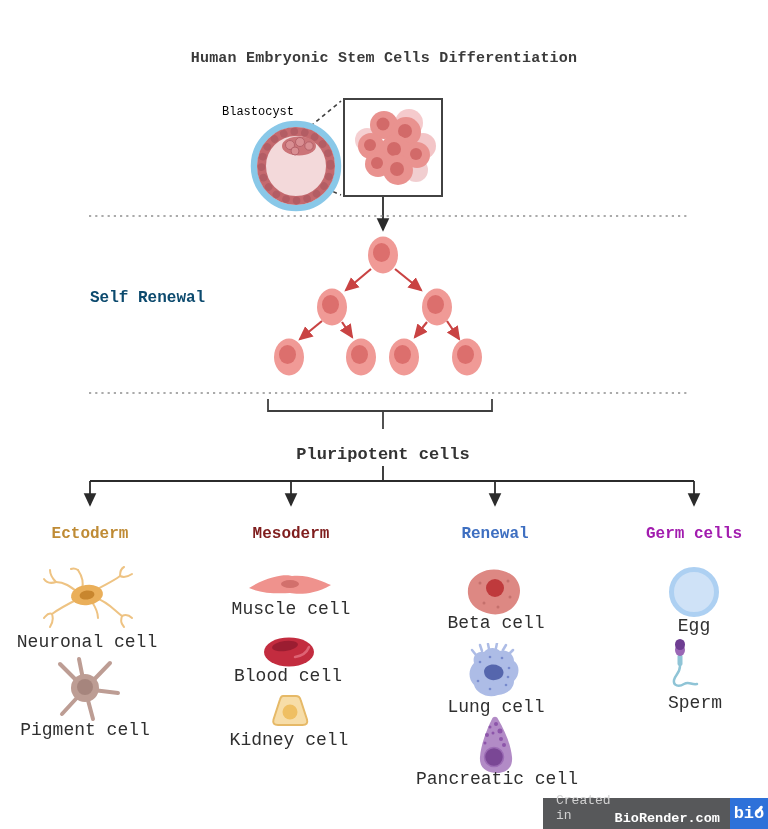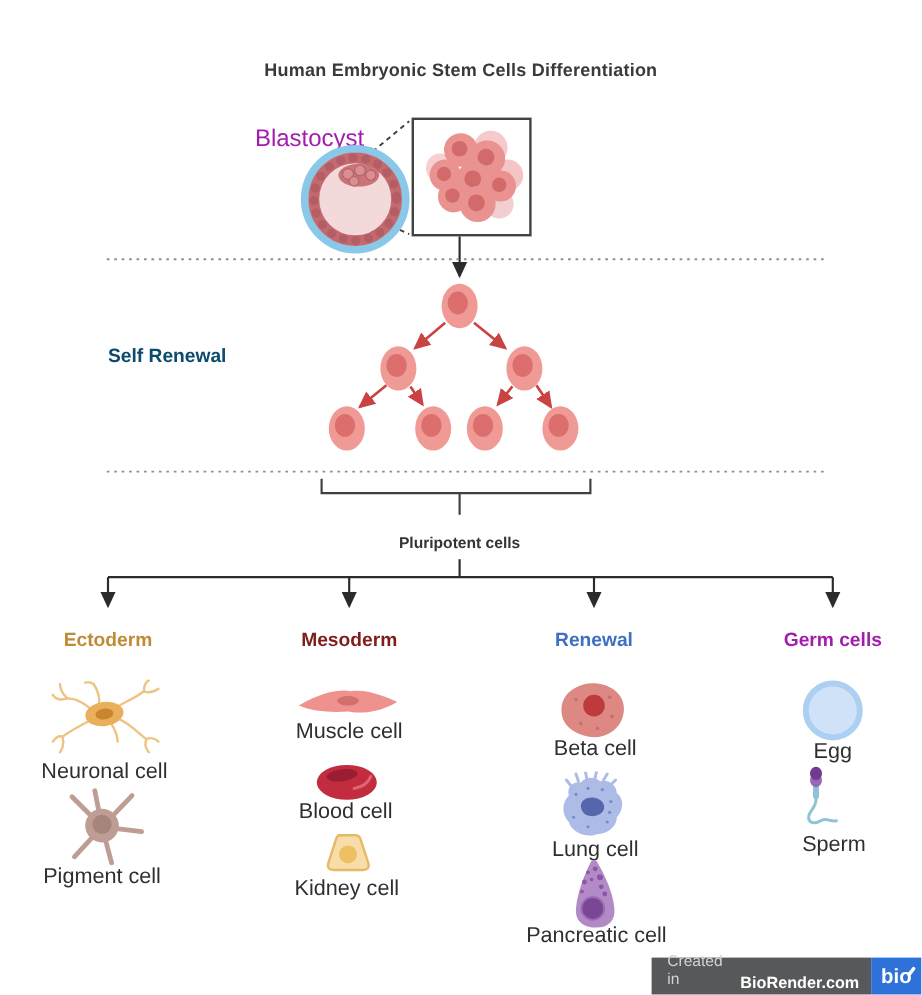--- a/index.html
+++ b/index.html
@@ -1,25 +1,25 @@
 <!DOCTYPE html>
 <html><head>
 <meta charset="utf-8">
 <style>
   html,body{margin:0;padding:0;background:#fff;}
   .canvas{
     position:relative;width:768px;height:829px;background:#ffffff;overflow:hidden;
-    font-family:Liberation Sans, sans-serif;color:#333;
+    font-family:Liberation Mono, monospace;color:#333;
   }
   .abs{position:absolute;}
   .ctr{transform:translateX(-50%);white-space:nowrap;}
   .title{top:50px;left:0;width:768px;text-align:center;font-size:15px;font-weight:700;color:#3a3a3a;letter-spacing:.2px;}
-  .blasto-label{left:258px;top:105px;font-size:20px;color:#a21caf;}
+  .blasto-label{left:258px;top:105px;font-size:12px;color:#000000;}
   .self-renewal{left:90px;top:289px;font-size:16px;font-weight:700;color:#0c4a6e;}
-  .pluripotent{left:383px;top:445px;font-size:13px;font-weight:700;color:#333;}
+  .pluripotent{left:383px;top:445px;font-size:17px;font-weight:700;color:#333;}
   .lineage-label{top:525px;font-size:16px;font-weight:700;}
   .cell-label{font-size:18px;color:#2f2f2f;}
   .overlay{position:absolute;left:0;top:0;pointer-events:none;}
   .dash{stroke:#3f3f3f;stroke-width:1.6;stroke-dasharray:4 3.5;}
   .dotted{stroke:#8f8f8f;stroke-width:1.6;stroke-dasharray:2.2 4;}
   .blackln{stroke:#2b2b2b;stroke-width:1.8;fill:none;}
   .thin{stroke:#3f3f3f;stroke-width:1.5;fill:none;}
   .thin2{stroke:#3f3f3f;stroke-width:1.8;fill:none;}
   .redln{stroke:#c94343;stroke-width:2.2;}
   .zoom-box{left:343px;top:98px;width:100px;height:99px;border:2px solid #424242;background:#fff;box-sizing:border-box;}

